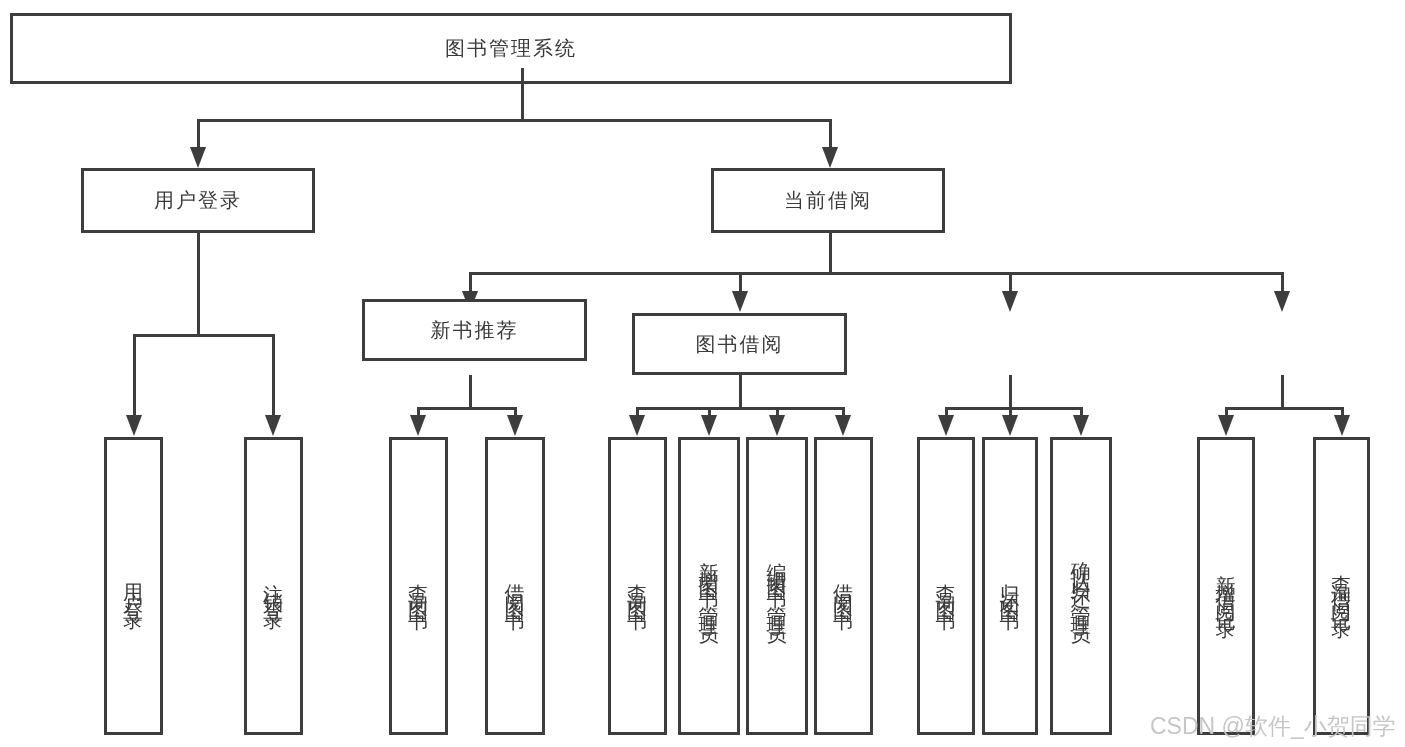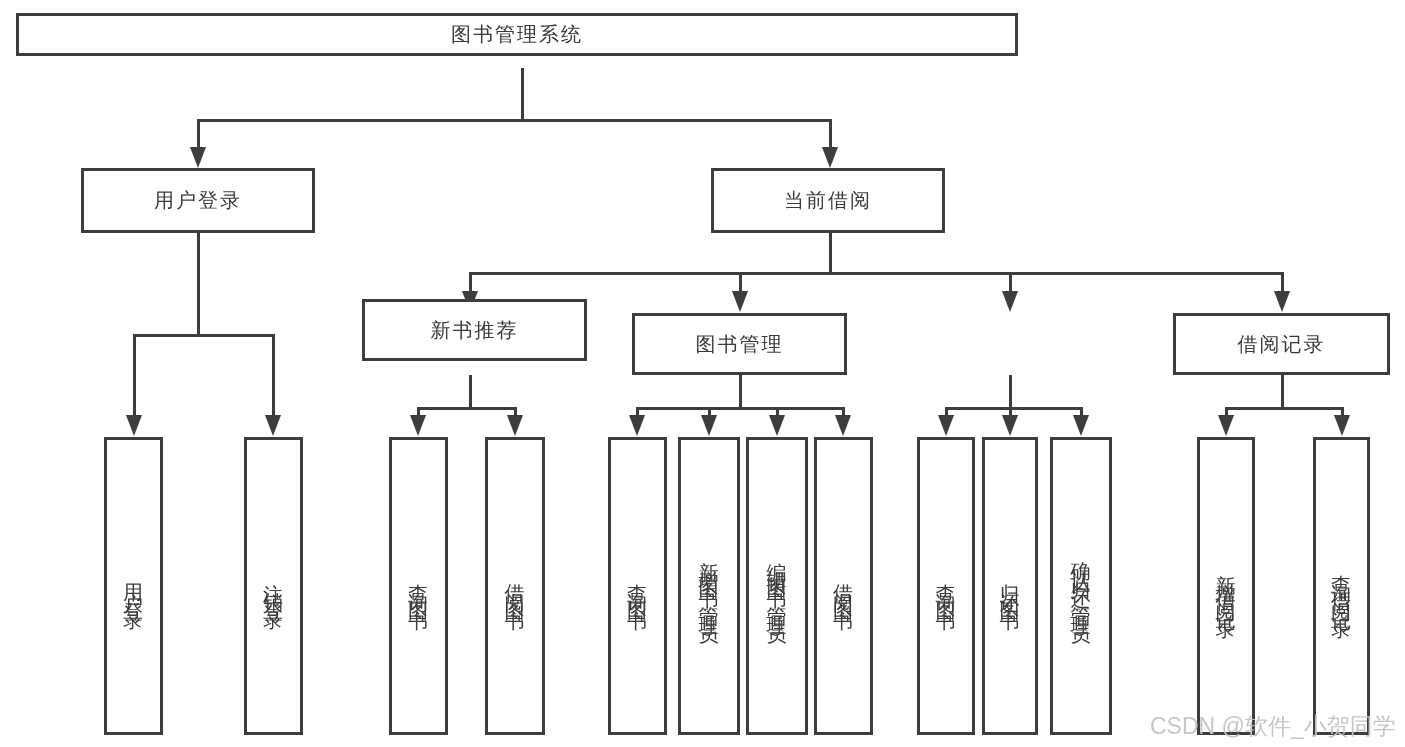--- a/index.html
+++ b/index.html
@@ -27,21 +27,21 @@
   .watermark{
     position:absolute;left:1150px;top:711px;z-index:10;
     font-size:23px;color:#c6c6c6;white-space:nowrap;
   }
 </style>
 </head>
 <body>
 
 <div id="stage">
 
-  <div class="box" style="left:16px;top:13px;width:1002px;height:43px;">
+  <div class="box" style="left:10px;top:13px;width:1002px;height:71px;">
     <span class="hlabel">图书管理系统</span>
   </div>
 
   <div class="vline" style="left:520.5px;top:68px;height:54px;"></div>
   <div class="hline" style="left:196.5px;top:119px;width:635px;"></div>
   <div class="vline" style="left:196.5px;top:119px;height:30px;"></div>
   <div class="ahead" style="left:190px;top:147px;"></div>
   <div class="vline" style="left:828.5px;top:119px;height:30px;"></div>
   <div class="ahead" style="left:822px;top:147px;"></div>
 
@@ -67,24 +67,21 @@
   <div class="ahead" style="left:732px;top:291px;"></div>
   <div class="vline" style="left:1008.5px;top:272px;height:22px;"></div>
   <div class="ahead" style="left:1002px;top:291px;"></div>
   <div class="vline" style="left:1280.5px;top:272px;height:22px;"></div>
   <div class="ahead" style="left:1274px;top:291px;"></div>
 
   <div class="box" style="left:362px;top:299px;width:225px;height:62px;">
     <span class="hlabel">新书推荐</span>
   </div>
   <div class="box" style="left:632px;top:313px;width:215px;height:62px;">
-    <span class="hlabel">图书管理</span>
-  </div>
-  <div class="box" style="left:1173px;top:313px;width:217px;height:62px;">
-    <span class="hlabel">借阅记录</span>
+    <span class="hlabel">图书借阅</span>
   </div>
 
   <div class="vline" style="left:468.5px;top:375px;height:34px;"></div>
   <div class="hline" style="left:416.5px;top:407px;width:100px;"></div>
   <div class="vline" style="left:416.5px;top:407px;height:10px;"></div>
   <div class="ahead" style="left:410px;top:415px;"></div>
   <div class="vline" style="left:513.5px;top:407px;height:10px;"></div>
   <div class="ahead" style="left:507px;top:415px;"></div>
 
   <div class="vline" style="left:738.5px;top:375px;height:34px;"></div>

